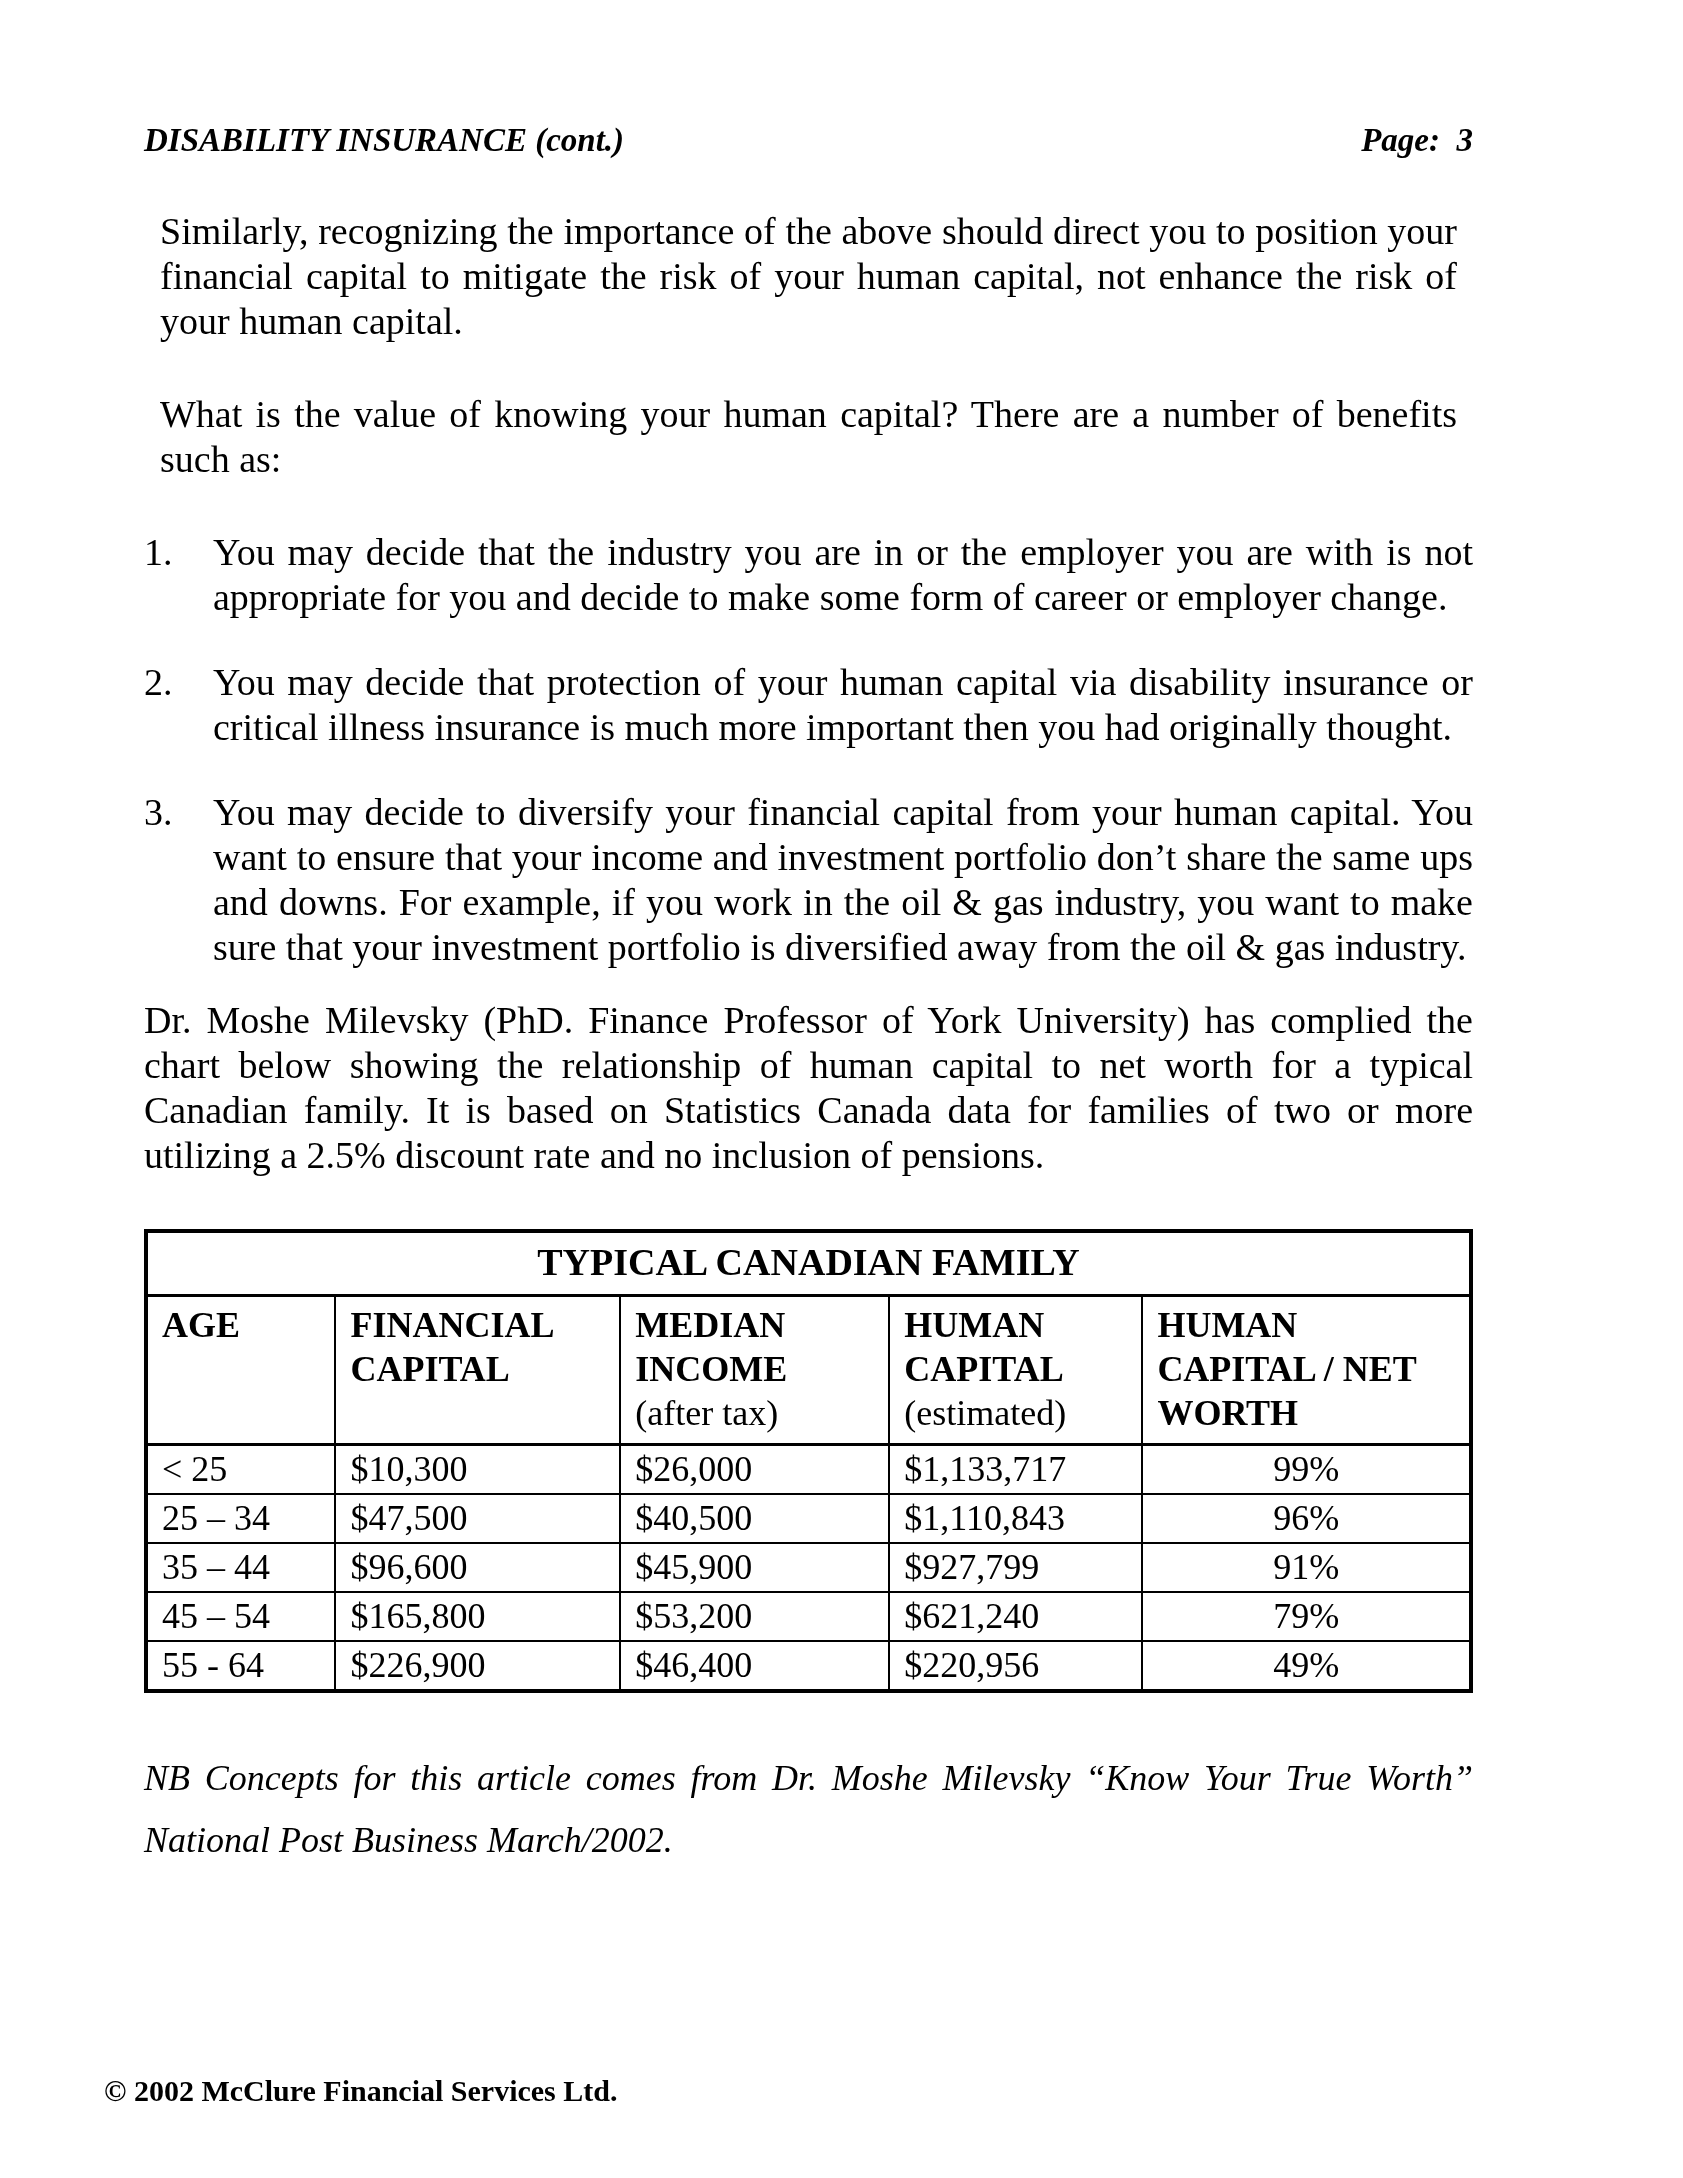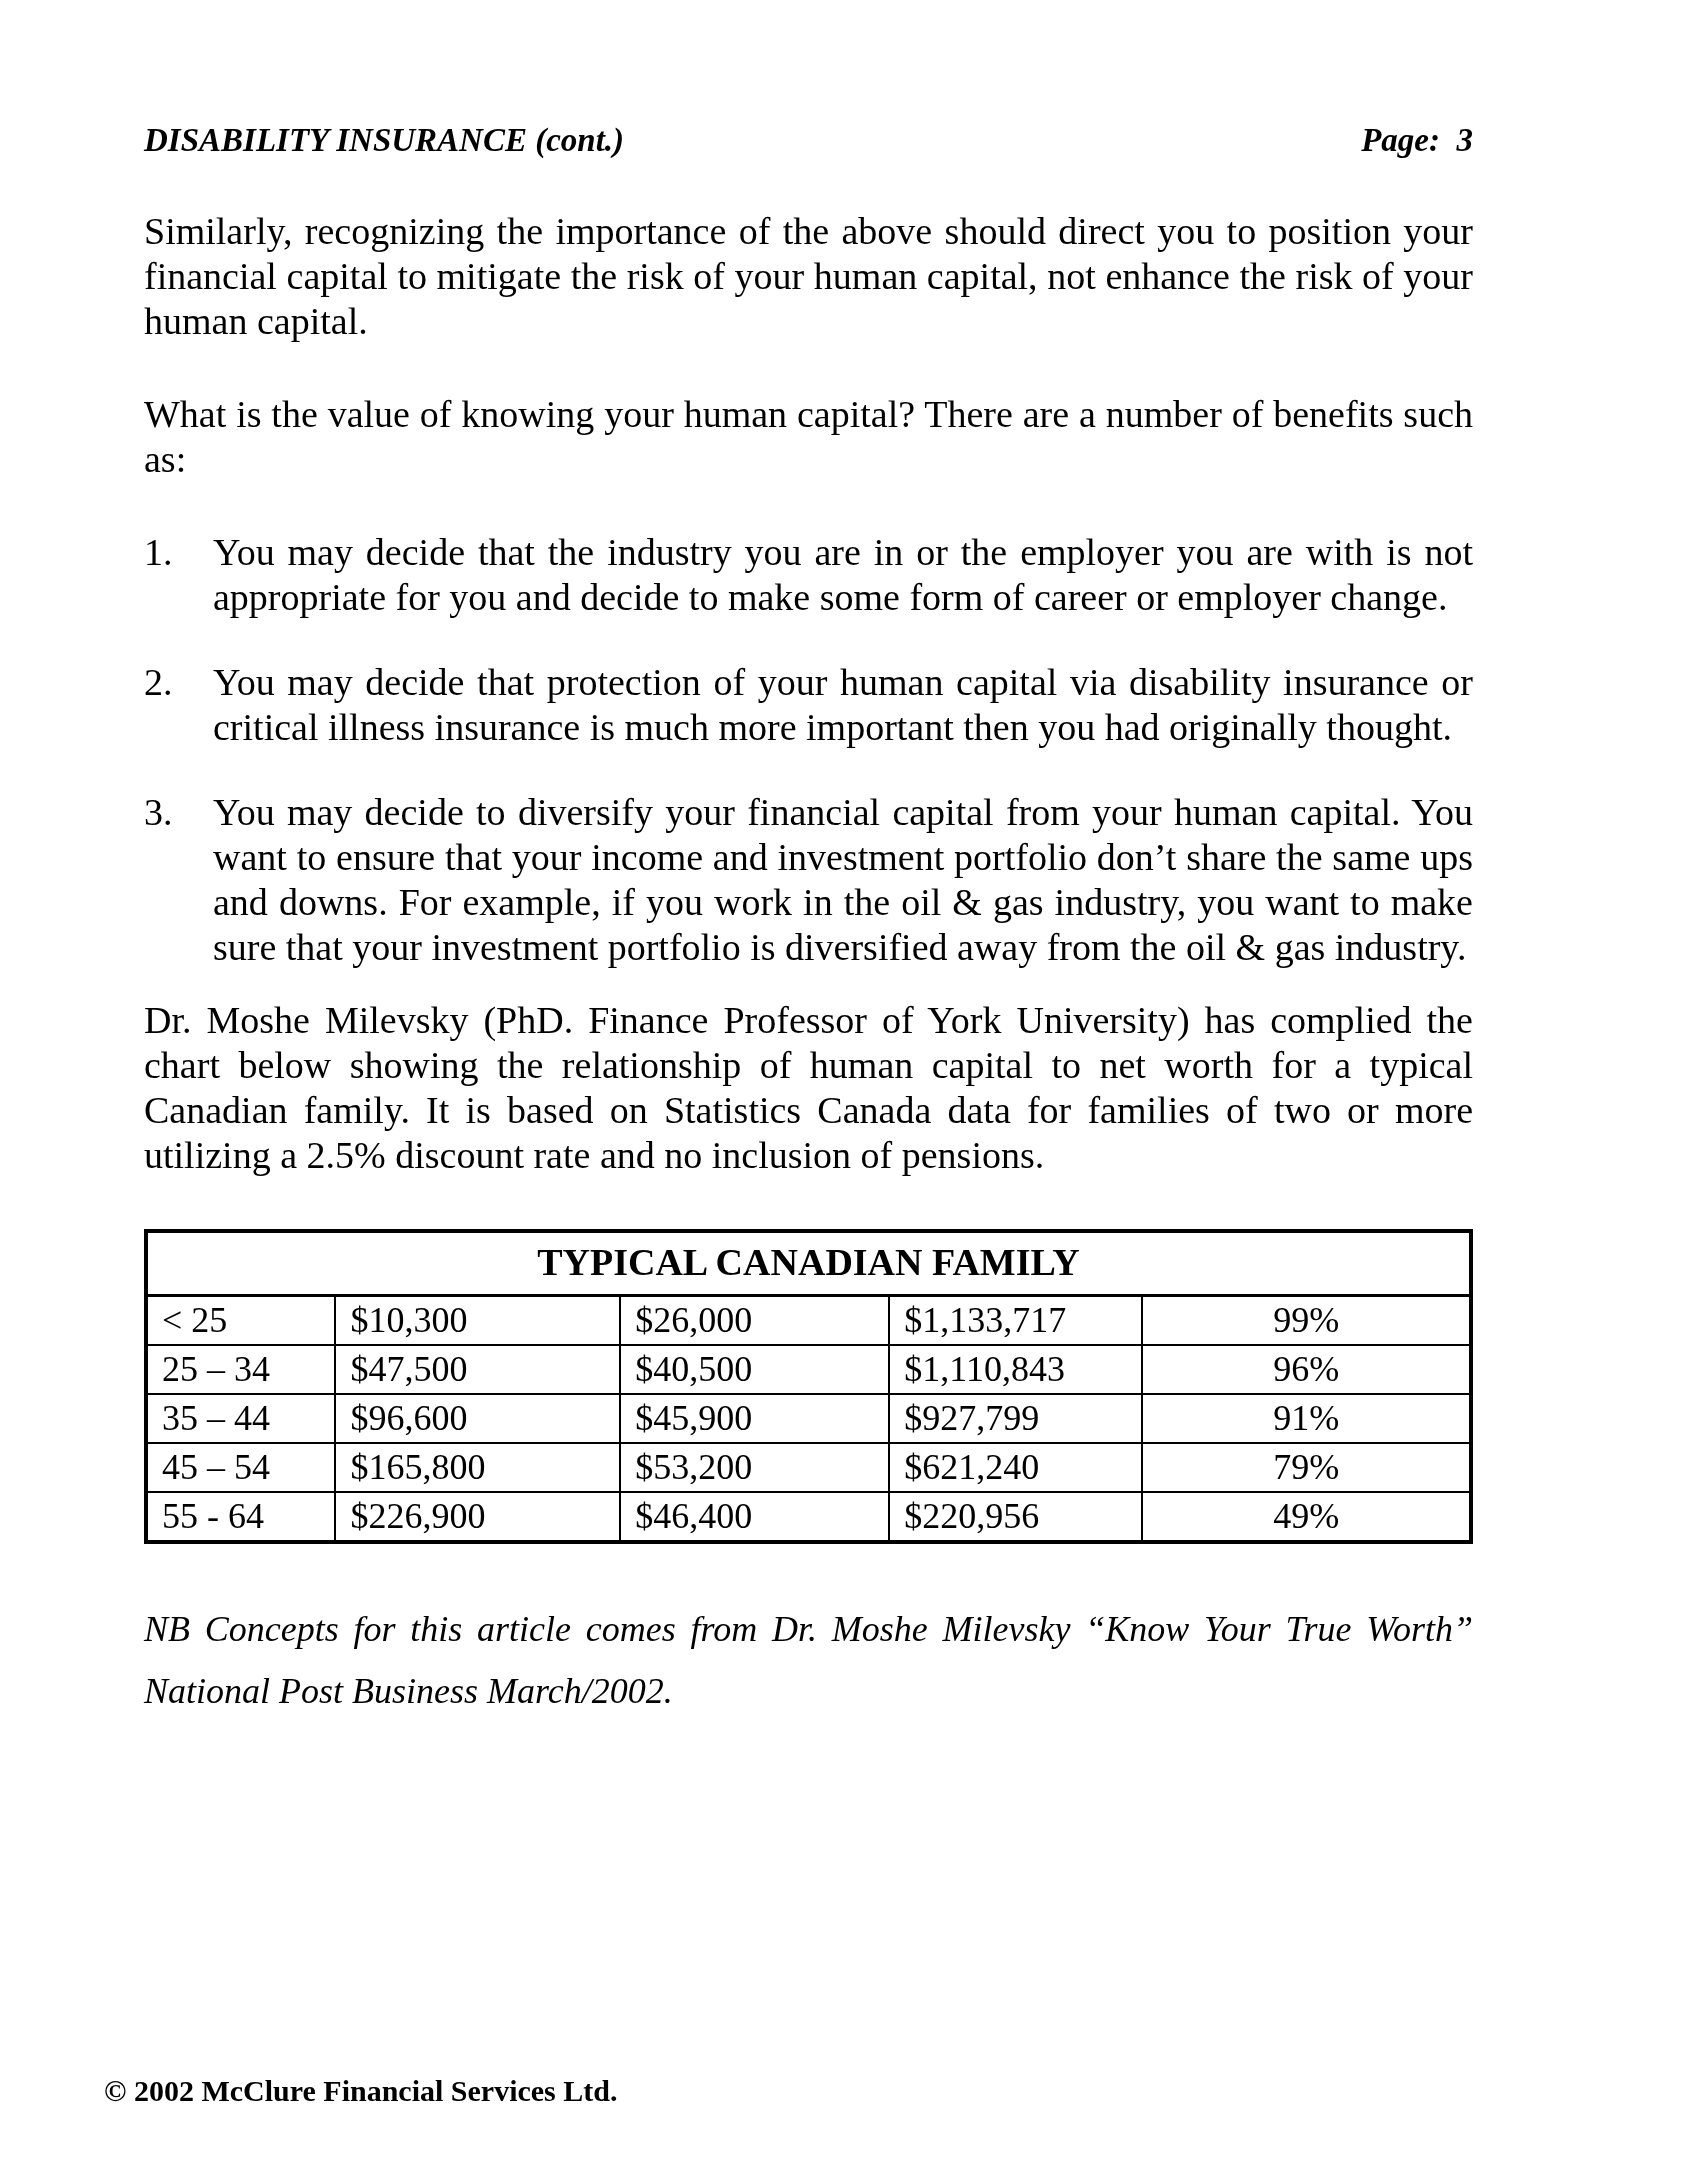--- a/index.html
+++ b/index.html
@@ -28,21 +28,21 @@
     font-style: italic;
     margin-bottom: 50px;
     gap: 32px;
   }
   .page-label { white-space: pre; }
   .body-text {
     font-size: 38px;
     line-height: 45px;
     text-align: justify;
   }
-  p.para { margin: 0; }
+  p.para { margin: 16px; }
   p.para.mt-std { margin-top: 48px; }
   .list-item {
     display: flex;
     margin-top: 40px;
   }
   .list-item.first { margin-top: 48px; }
   .list-num {
     flex: 0 0 69px;
     text-align: left;
   }
@@ -149,20 +149,42 @@
         <col style="width:14.3%">
         <col style="width:21.5%">
         <col style="width:20.3%">
         <col style="width:19.1%">
         <col style="width:24.8%">
       </colgroup>
       <tbody>
         <tr>
           <th class="table-title-cell" colspan="5">TYPICAL CANADIAN FAMILY</th>
         </tr>
+        <tr>
+          <th class="col-head">
+            <span>AGE</span>
+            
+          </th>
+          <th class="col-head">
+            <span>FINANCIAL CAPITAL</span>
+            
+          </th>
+          <th class="col-head">
+            <span>MEDIAN INCOME</span>
+            <span class="col-sub">(after tax)</span>
+          </th>
+          <th class="col-head">
+            <span>HUMAN CAPITAL</span>
+            <span class="col-sub">(estimated)</span>
+          </th>
+          <th class="col-head">
+            <span>HUMAN CAPITAL / NET WORTH</span>
+            
+          </th>
+        </tr>
         <tr class="data-row">
           <td>&lt; 25</td>
           <td>$10,300</td>
           <td>$26,000</td>
           <td>$1,133,717</td>
           <td class="pct">99%</td>
         </tr>
         <tr class="data-row">
           <td>25 – 34</td>
           <td>$47,500</td>

